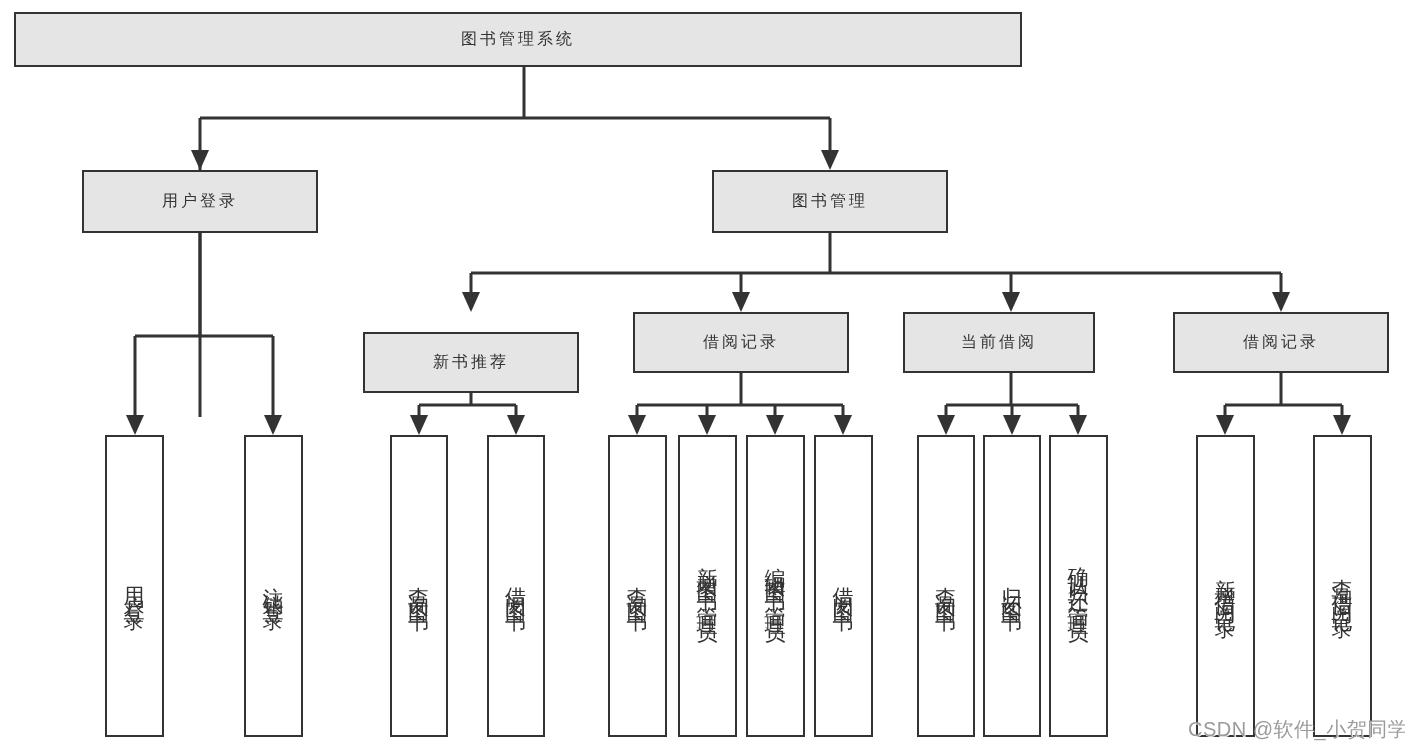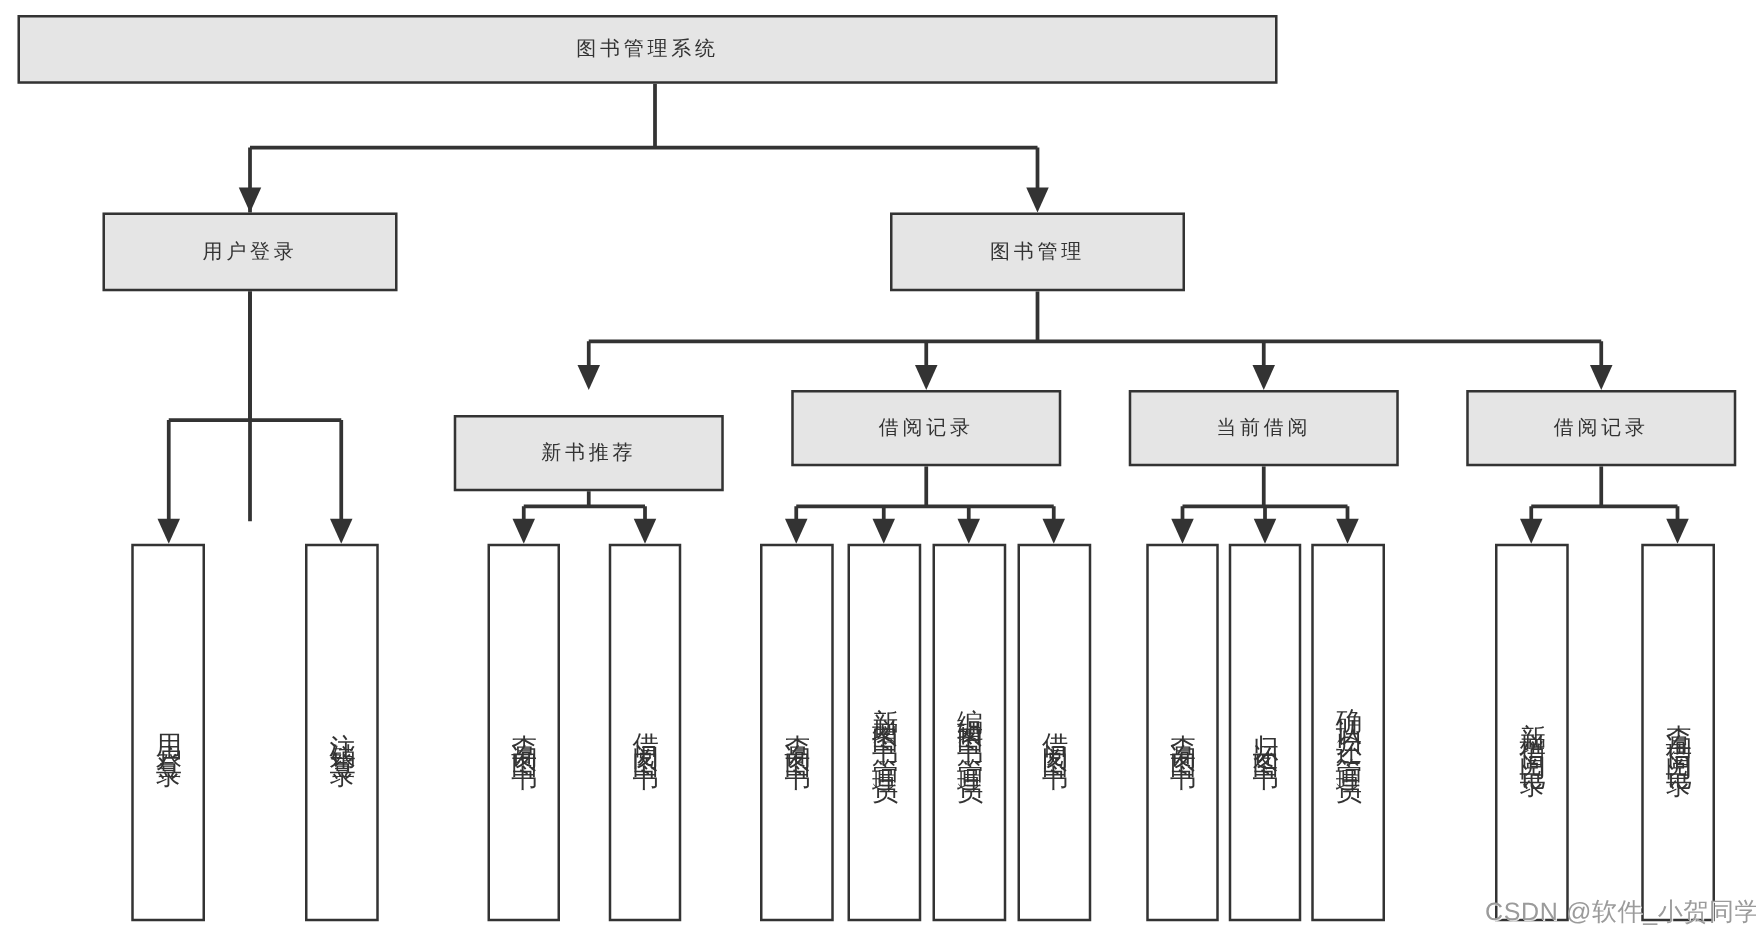--- a/index.html
+++ b/index.html
@@ -115,21 +115,21 @@
     </g>
   </svg>
 
   <div class="node" style="left:14px; top:12px; width:1008px; height:55px;">图书管理系统</div>
 
   <div class="node" style="left:82px; top:170px; width:236px; height:63px;">用户登录</div>
   <div class="node" style="left:712px; top:170px; width:236px; height:63px;">图书管理</div>
 
   <div class="node" style="left:363px; top:312px; width:216px; height:61px;margin-top:20px;">新书推荐</div>
   <div class="node" style="left:633px; top:312px; width:216px; height:61px;">借阅记录</div>
-  <div class="node" style="left:903px; top:312px; width:216px; height:61px;">当前借阅</div>
+  <div class="node" style="left:903px; top:312px; width:192px; height:61px;">当前借阅</div>
   <div class="node" style="left:1173px; top:312px; width:216px; height:61px;">借阅记录</div>
 
   <div class="vnode" style="left:105px; top:435px; width:59px; height:302px;">
     <span class="vtext">用户登录</span>
   </div>
   <div class="vnode" style="left:244px; top:435px; width:59px; height:302px;">
     <span class="vtext">注销登录</span>
   </div>
 
   <div class="vnode" style="left:390px; top:435px; width:58px; height:302px;">

